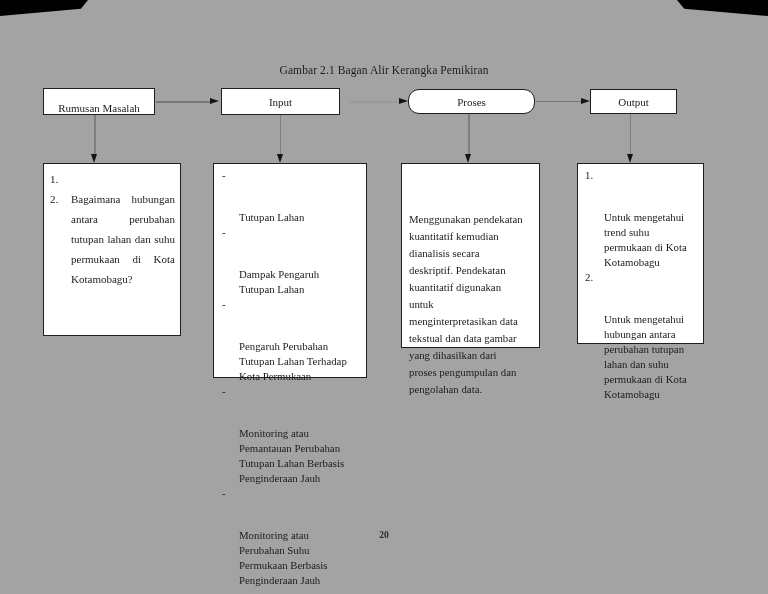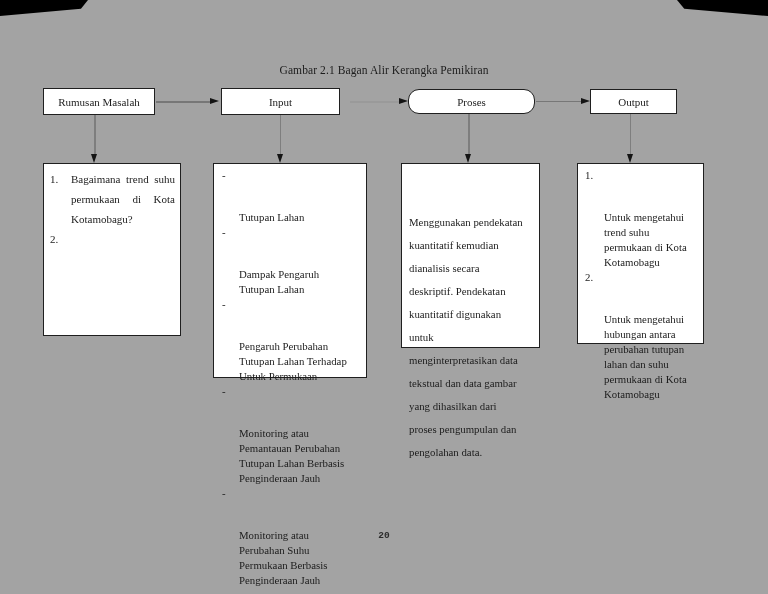--- a/index.html
+++ b/index.html
@@ -22,21 +22,21 @@
     text-align:center; font-size:11.5px; letter-spacing:.1px;
   }
 
   
   .hbox {
     position:absolute; box-sizing:border-box; height:27px;
     border:1.6px solid #1f1f1f; background:#ffffff;
     display:flex; align-items:center; justify-content:center;
     font-size:11px;
   }
-  #hb1 { left:43px;  top:88px; width:112px; }
+  #hb1 { left:43px;  top:88px; width:112px;align-items:flex-end; }
   #hb2 { left:221px; top:88px; width:119px; }
   #hb3 { left:408px; top:89px; width:127px; height:25px;border-radius:11px; }
   #hb4 { left:590px; top:89px; width:87px;  height:25px; }
 
   
   .hline { position:absolute; height:1.5px; background:#777777; }
   .hline.light { background:#9a9a9a; }
   .vline { position:absolute; width:1.5px; background:#7e7e7e; }
   .arr-r { position:absolute; width:0; height:0;
     border-top:3.5px solid transparent; border-bottom:3.5px solid transparent;
@@ -48,36 +48,36 @@
   
   .cbox {
     position:absolute; box-sizing:border-box;
     border:1.6px solid #1f1f1f; background:#ffffff;
   }
   #c1 { left:43px;  top:163px; width:138px; height:173px;
         padding:5px 5px 0 6px; font-size:11px;  line-height:20px; word-spacing:.5px; }
   #c2 { left:213px; top:163px; width:154px; height:215px;
         padding:4px 13px 0 8px; font-size:10.8px; line-height:15px; }
   #c3 { left:401px; top:163px; width:139px; height:185px;
-        padding:5px 10px 0 7px; font-size:10.8px; line-height:23px; }
+        padding:5px 10px 0 7px; font-size:10.8px; line-height:17px; }
   #c4 { left:577px; top:163px; width:127px; height:181px;
         padding:4px 3px 0 7px; font-size:10.8px; line-height:15px; }
 
   .row { display:flex; align-items:flex-start; }
   .m { flex:none; }
   #c1 .m { width:21px; }
   #c2 .m { width:17px; }
   #c4 .m { width:19px; }
   .t { flex:1; min-width:0; }
   #c1 .t { text-align:justify; }
   .pre { white-space:pre-line;margin-top:42px; }
 
   .page-num {
     position:absolute; left:0; right:0; top:530px; text-align:center;
-    font-family:Liberation Mono, monospace;
+    font-family:Liberation Serif, serif;
     font-weight:700; font-size:9.5px; color:#2b2b2b;
   }
 </style>
 </head>
 <body>
 
 <div class="canvas">
 
   <div class="scan-mark left"></div>
   <div class="scan-mark right"></div>
@@ -114,42 +114,42 @@
 
   <div class="vline" style="left:468px; top:114px; height:40px;"></div>
   <div class="arr-d" style="left:465.25px; top:154px;"></div>
 
   <div class="vline" style="left:629.5px; top:114px; height:40px;"></div>
   <div class="arr-d" style="left:626.75px; top:154px;"></div>
 
   <div class="cbox" id="c1">
     <div class="row">
       <span class="m">1.</span>
-      <span class="t">Bagaimana trend suhu permukaan di Kota Kotamobagu?</span>
     </div>
     <div class="row">
       <span class="m">2.</span>
+      <span class="t">Bagaimana hubungan antara perubahan tutupan lahan dan suhu permukaan di Kota Kotamobagu?</span>
     </div>
   </div>
 
   <div class="cbox" id="c2">
     <div class="row">
       <span class="m">-</span>
       <span class="t pre">Tutupan Lahan</span>
     </div>
     <div class="row">
       <span class="m">-</span>
       <span class="t pre">Dampak Pengaruh
 Tutupan Lahan</span>
     </div>
     <div class="row">
       <span class="m">-</span>
       <span class="t pre">Pengaruh Perubahan
 Tutupan Lahan Terhadap
-Untuk Permukaan</span>
+Kota Permukaan</span>
     </div>
     <div class="row">
       <span class="m">-</span>
       <span class="t pre">Monitoring atau
 Pemantauan Perubahan
 Tutupan Lahan Berbasis
 Penginderaan Jauh</span>
     </div>
     <div class="row">
       <span class="m">-</span>

